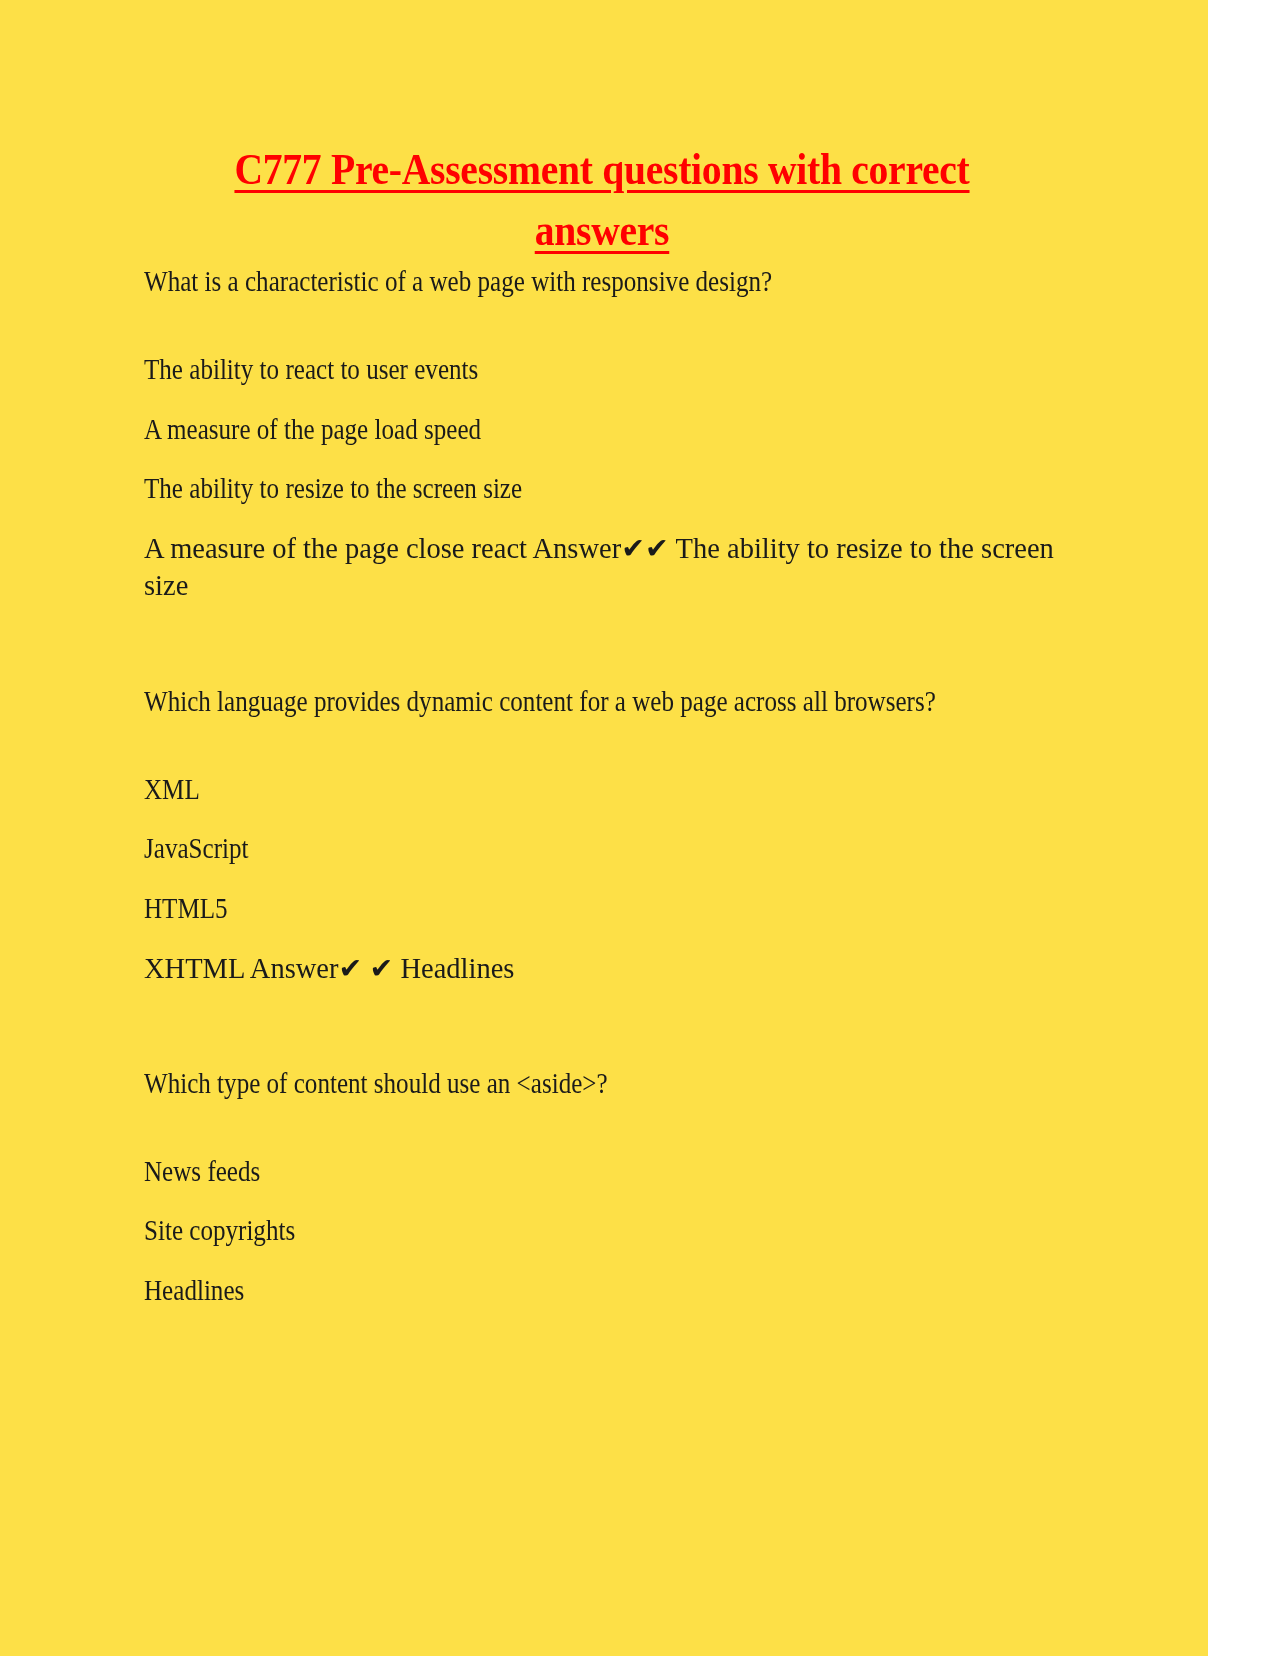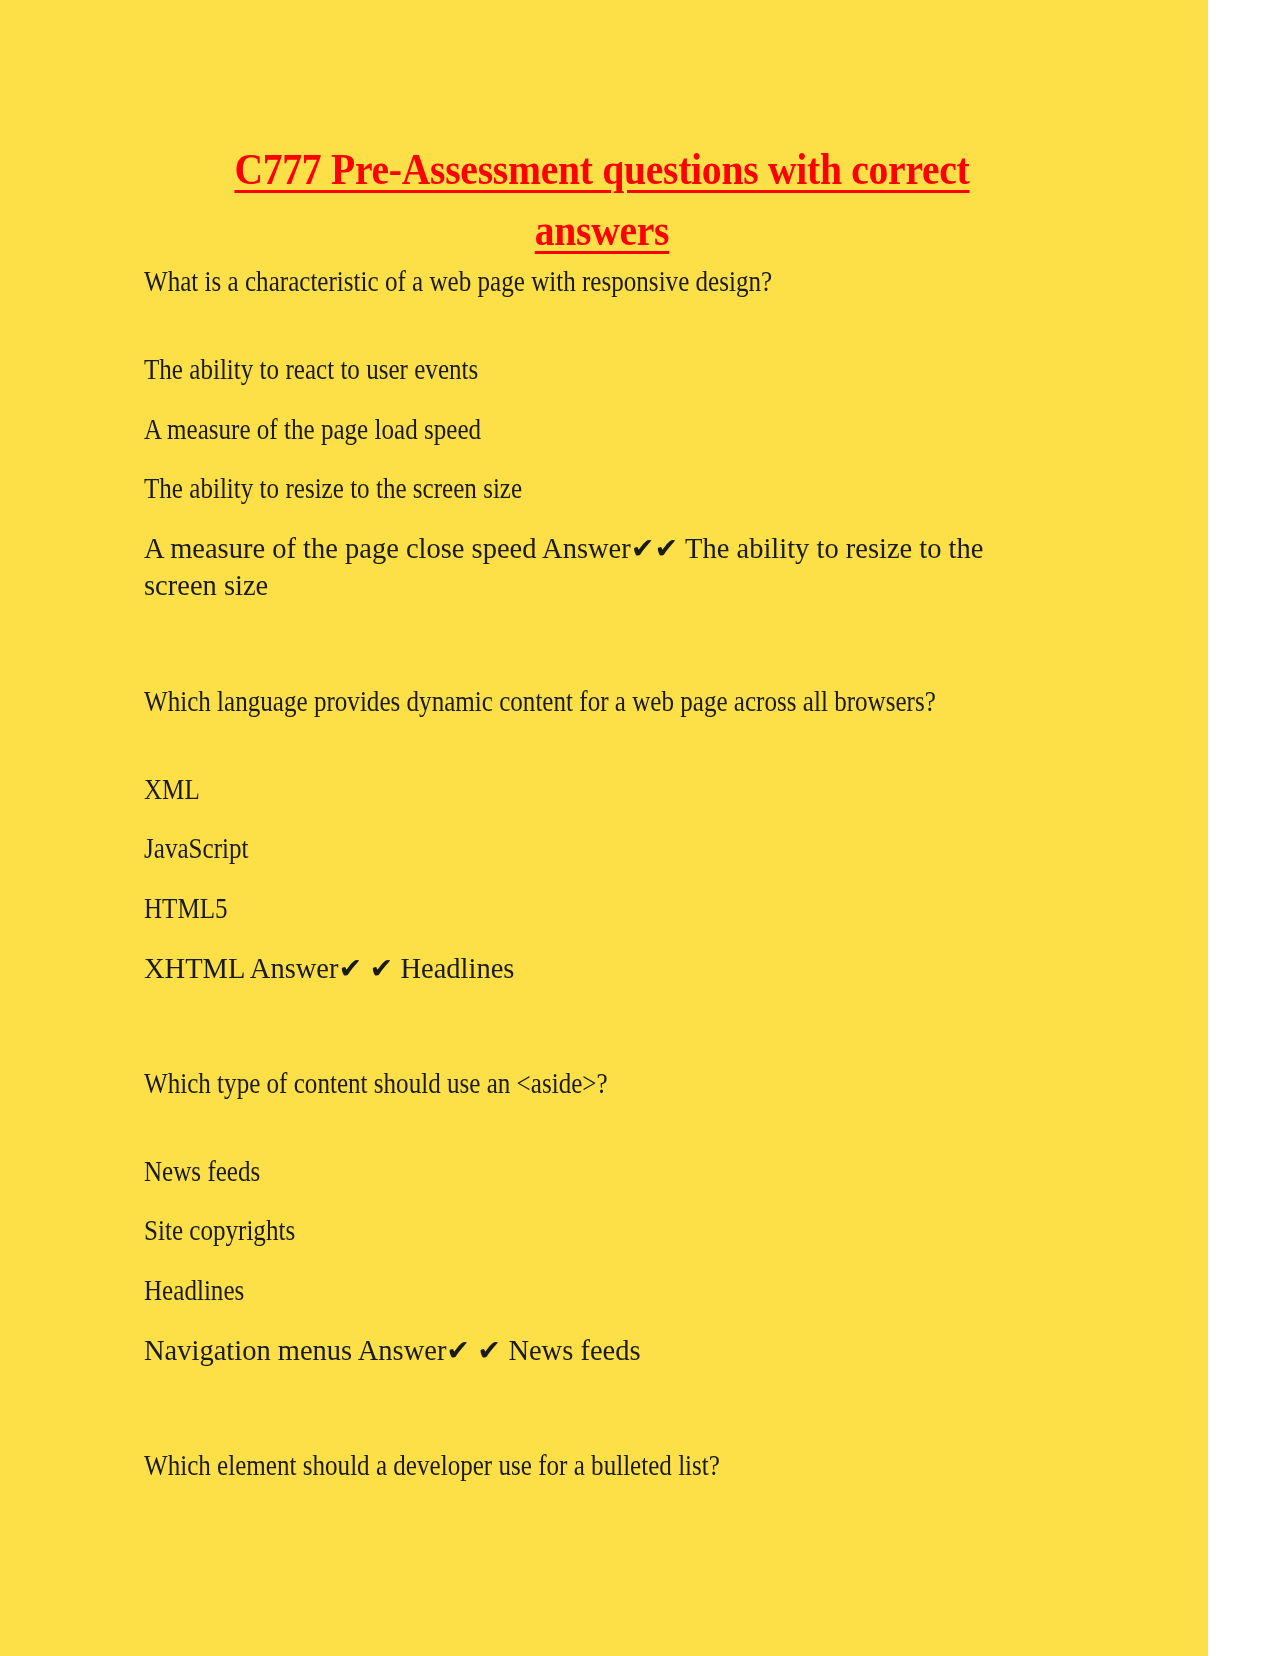--- a/index.html
+++ b/index.html
@@ -94,21 +94,21 @@
 
     <div class="qa-block">
       <div class="line condensed">What is a characteristic of a web page with responsive design?</div>
       <div class="gap-question"></div>
       <div class="line condensed">The ability to react to user events</div>
       <div class="gap-option"></div>
       <div class="line condensed">A measure of the page load speed</div>
       <div class="gap-option"></div>
       <div class="line condensed">The ability to resize to the screen size</div>
       <div class="gap-option"></div>
-      <div class="line wide">A measure of the page close speed Answer✔✔ The ability to resize to the screen size</div>
+      <div class="line wide">A measure of the page close react Answer✔✔ The ability to resize to the screen size</div>
     </div>
 
     <div class="gap-block"></div>
 
     <div class="qa-block">
       <div class="line condensed">Which language provides dynamic content for a web page across all browsers?</div>
       <div class="gap-question"></div>
       <div class="line condensed">XML</div>
       <div class="gap-option"></div>
       <div class="line condensed">JavaScript</div>
@@ -122,23 +122,19 @@
 
     <div class="qa-block">
       <div class="line condensed">Which type of content should use an &lt;aside&gt;?</div>
       <div class="gap-question"></div>
       <div class="line condensed">News feeds</div>
       <div class="gap-option"></div>
       <div class="line condensed">Site copyrights</div>
       <div class="gap-option"></div>
       <div class="line condensed">Headlines</div>
       <div class="gap-option"></div>
-      <div class="line wide">Navigation menus Answer✔ ✔ News feeds</div>
     </div>
 
     <div class="gap-block"></div>
 
-    <div class="qa-block">
-      <div class="line condensed">Which element should a developer use for a bulleted list?</div>
-    </div>
 
   </div>
 </div>
 
 </body></html>

